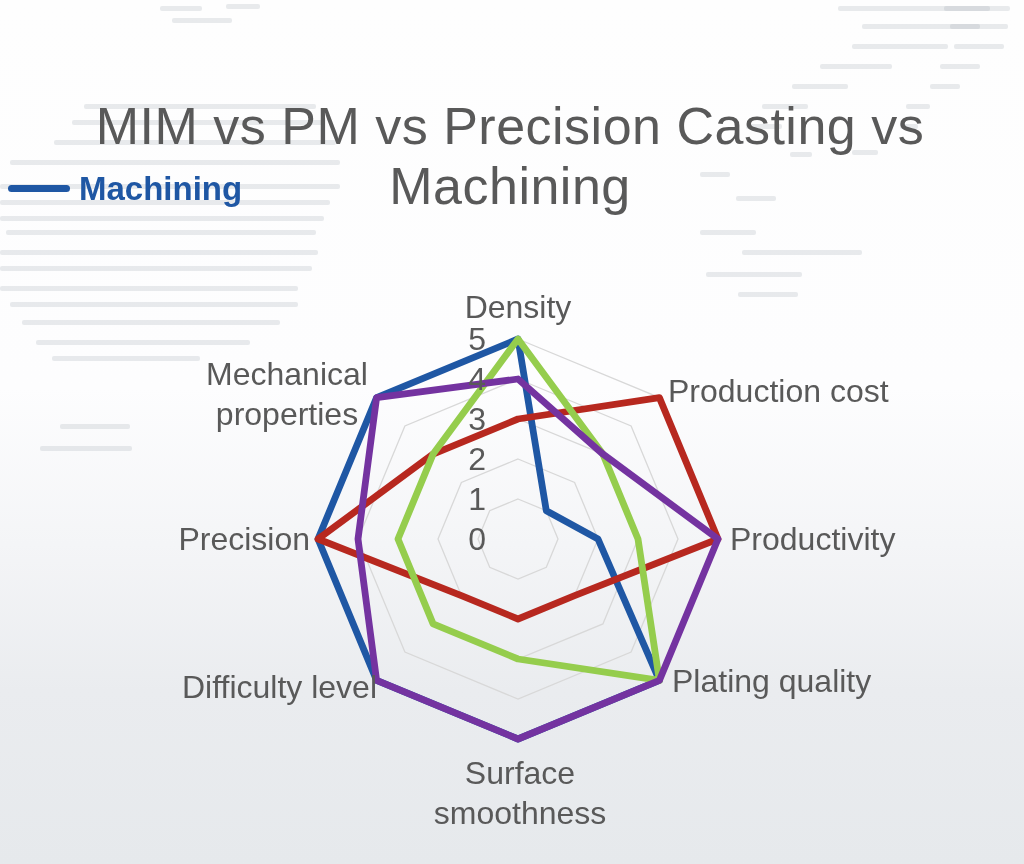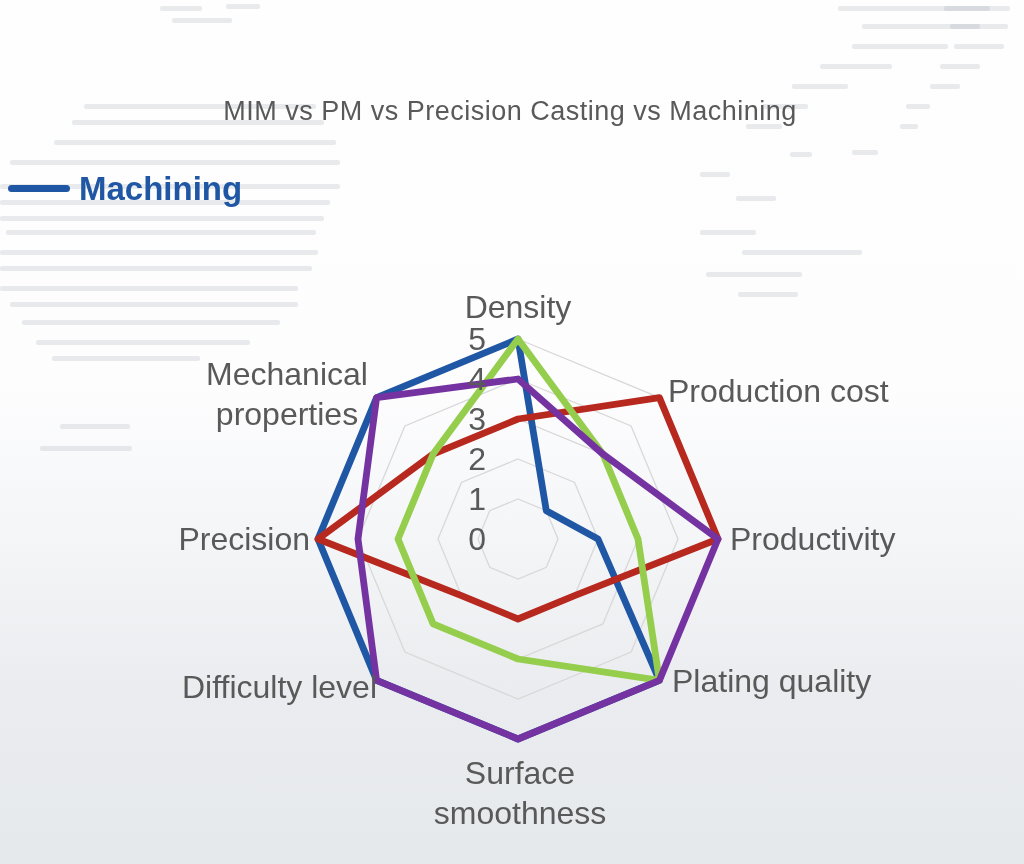--- a/index.html
+++ b/index.html
@@ -8,21 +8,21 @@
     width:1024px;height:864px;
     overflow:hidden;
     font-family:"Liberation Sans", sans-serif;
     background:linear-gradient(180deg,#fefefe 0%,#fdfdfe 45%,#f4f5f7 63%,#eaecef 80%,#e6e9ec 100%);
   }
   .map-layer{position:absolute;inset:0;pointer-events:none;}
   .map-dash{position:absolute;background:#9aa3ab;opacity:.22;border-radius:2px;}
   .page-title{
     position:absolute;left:0;top:96px;width:1020px;
     text-align:center;
-    font-size:27px;font-weight:400;letter-spacing:.5px;
+    font-size:52px;font-weight:400;letter-spacing:.5px;
     color:#595959;
   }
   .legend{
     position:absolute;left:8px;top:172px;width:920px;
     display:flex;align-items:center;gap:44px;
   }
   .legend-item{display:flex;align-items:center;gap:9px;}
   .legend-swatch{width:62px;height:7px;border-radius:4px;}
   .legend-label{font-size:33px;font-weight:600;line-height:1;}
   svg.radar{position:absolute;left:0;top:0;}

